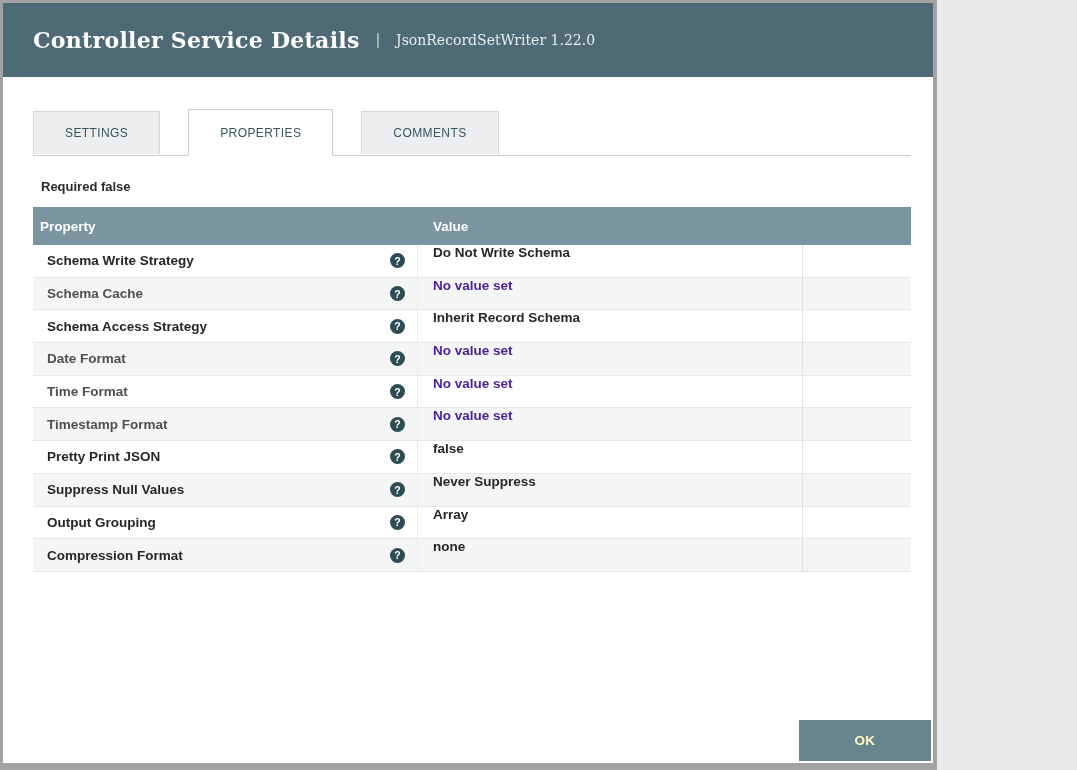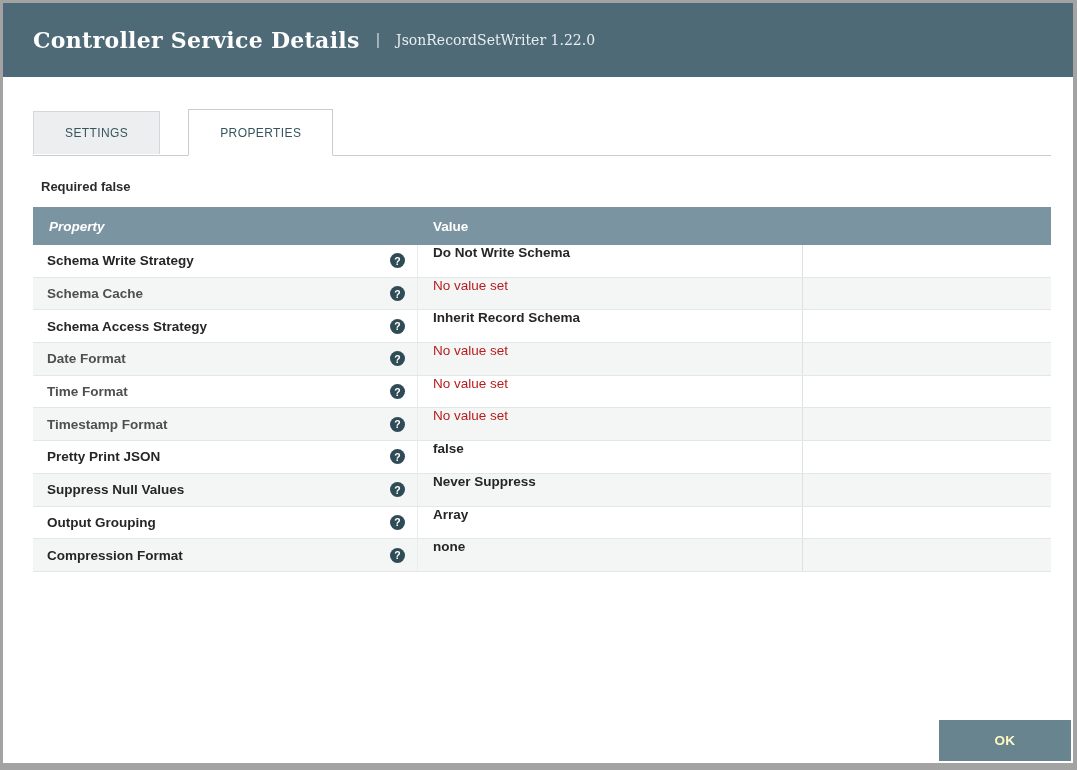--- a/index.html
+++ b/index.html
@@ -1,20 +1,20 @@
 <!DOCTYPE html>
 <html><head>
 <meta charset="utf-8">
 <style>
   * { box-sizing: border-box; }
   html,body { margin:0; padding:0; background:#e9e9e9; }
   body { font-family:"Liberation Sans", sans-serif; }
 
   .dialog {
-    width:1077px; height:770px;
+    width:937px; height:770px;
     border:3px solid #a3a3a3;
     border-right-width:4px;
     border-bottom-width:7px;
     background:#ffffff;
     position:relative;
     overflow:hidden;
   }
 
   
   .header {
@@ -80,21 +80,21 @@
 
   
   .prop-table { margin:0 22px 0 30px; }
   .thead {
     display:flex; align-items:center;
     background:#7b94a1;
     height:38px;
     color:#ffffff;
     font-weight:700; font-size:13.5px;
   }
-  .col-prop { width:385px; padding-left:16px;font-style:italic; }
+  .col-prop { width:385px; padding-left:7px; }
   .col-val  { width:385px; padding-left:15px; }
   .col-extra{ flex:1; }
 
   .row {
     display:flex; align-items:center;
     height:32.7px;
     font-size:13.5px;
     border-bottom:1px solid #e4e7e8;
     background:#ffffff;
   }
@@ -111,21 +111,21 @@
     width:385px; height:100%;
     display:flex; align-items:flex-start;
     padding-left:15px;
     border-right:1px solid #dde1e2;
   }
   .cell-extra { flex:1; height:100%; }
 
   .prop-name.set { font-weight:700; color:#262626; }
   .prop-name.unset { font-weight:700; color:#4f4f4f; }
   .val-text.set { font-weight:700; color:#262626; }
-  .val-text.unset { font-weight:400; color:#b91c1c; }
+  .val-text.unset { font-weight:700; color:#4c1d95; }
 
   .help-icon {
     width:15px; height:15px; flex:none;
     border-radius:50%;
     background:#2f4b55;
     color:#ffffff;
     font-size:10.5px; font-weight:700;
     display:flex; align-items:center; justify-content:center;
     cursor:pointer;
     user-select:none;
@@ -151,20 +151,21 @@
 
   <div class="header">
     <span class="title">Controller Service Details</span>
     <span class="title-divider">|</span>
     <span class="subtitle">JsonRecordSetWriter 1.22.0</span>
   </div>
 
   <div class="tabs-row">
     <div class="tab">SETTINGS</div>
     <div class="tab active">PROPERTIES</div>
+    <div class="tab">COMMENTS</div>
   </div>
 
   <div class="required-label">Required false</div>
 
   <div class="prop-table">
     <div class="thead">
       <div class="col-prop">Property</div>
       <div class="col-val">Value</div>
       <div class="col-extra"></div>
     </div>

